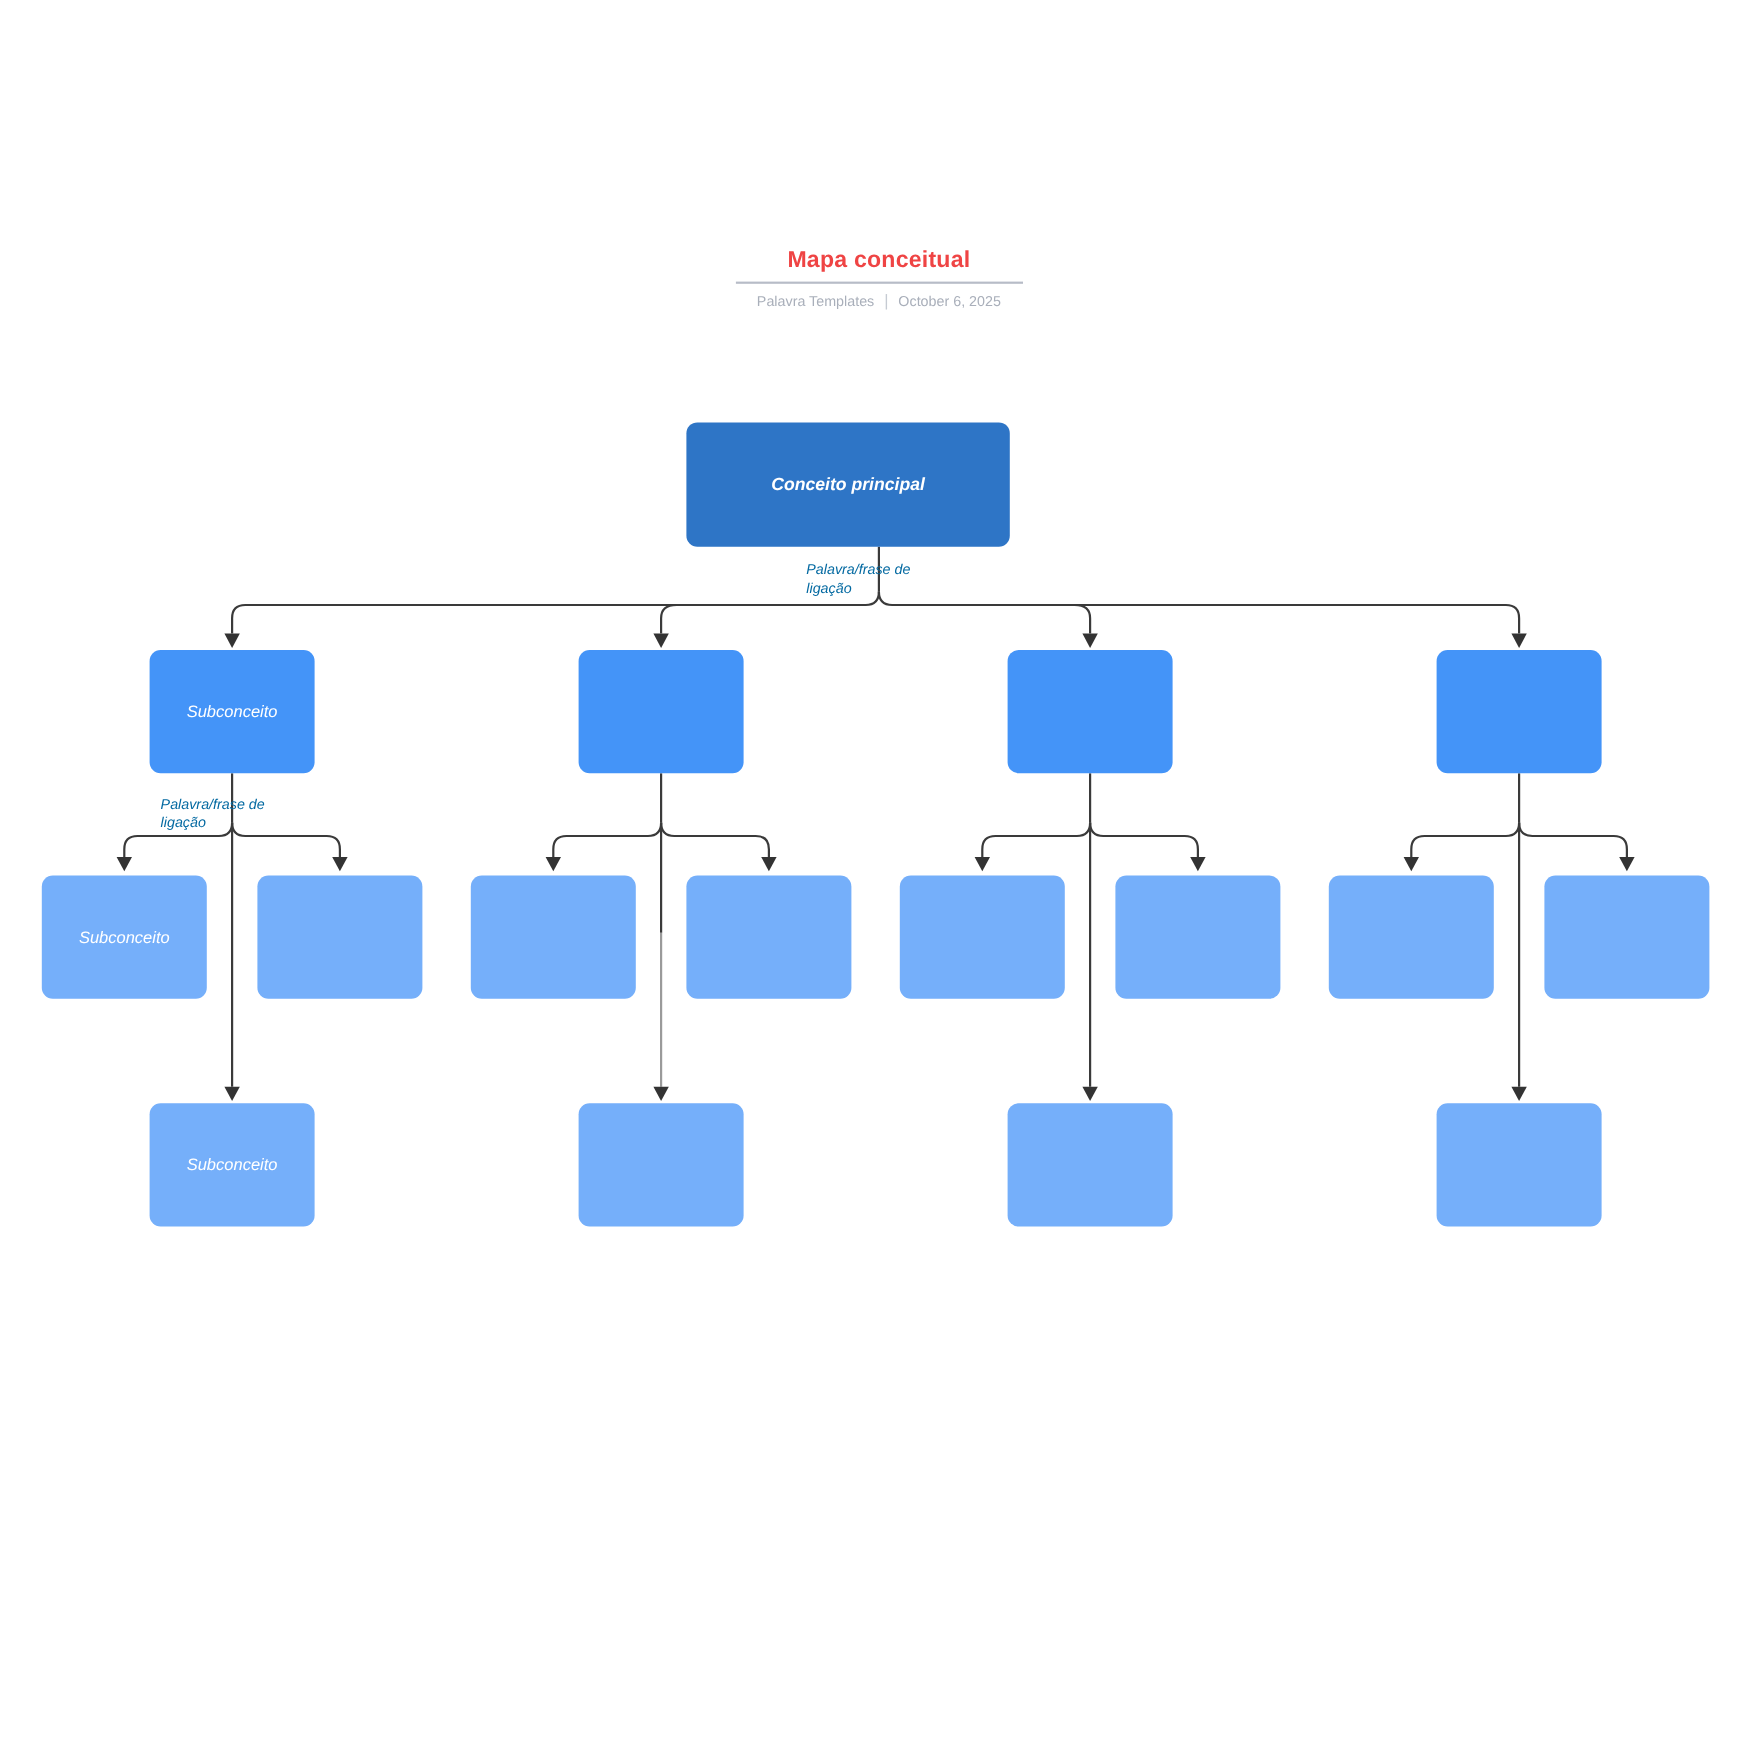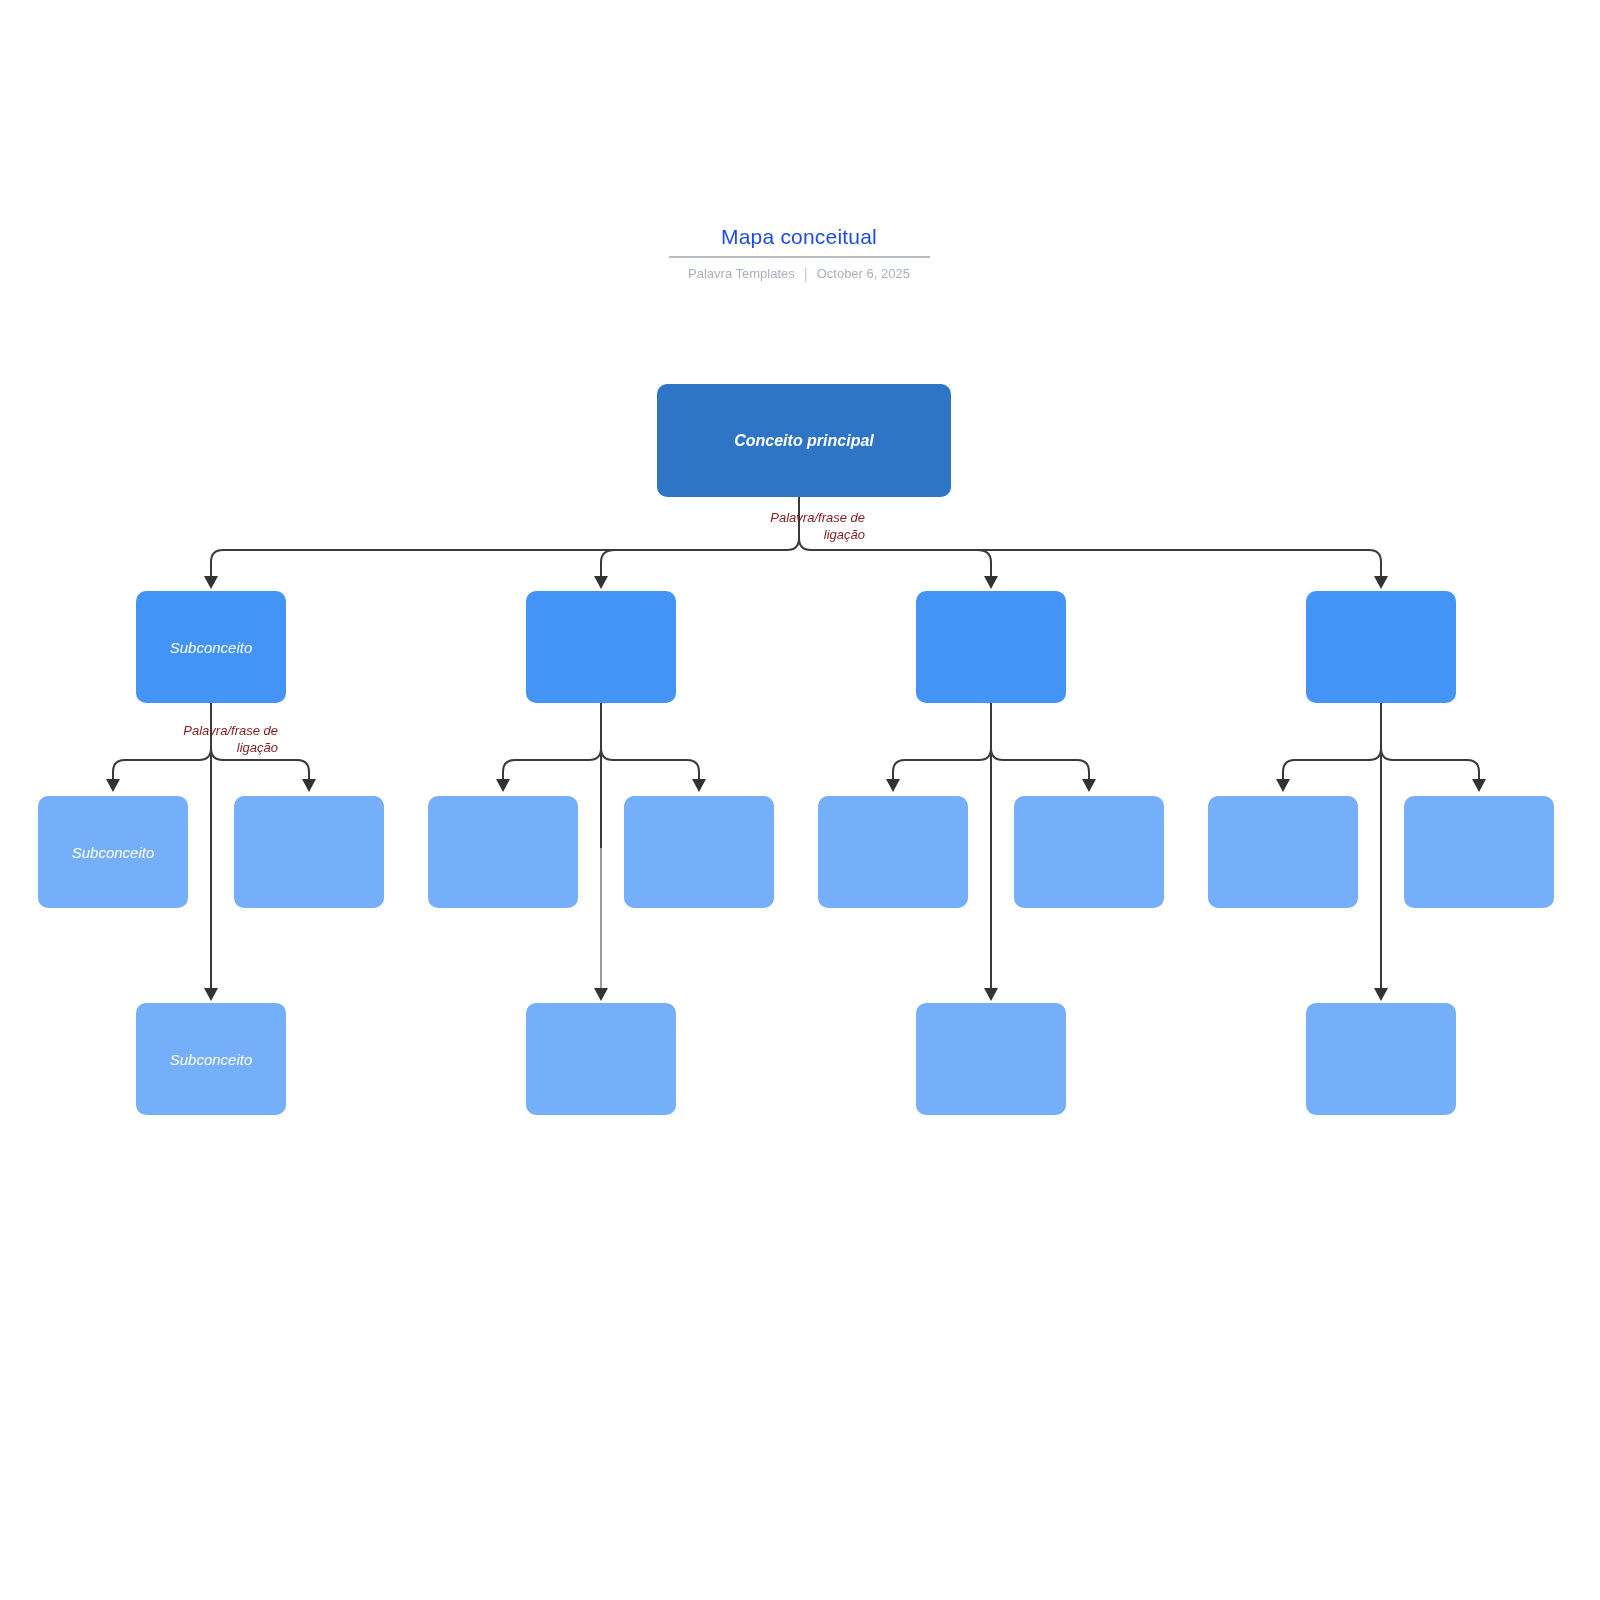--- a/index.html
+++ b/index.html
@@ -17,22 +17,22 @@
     top: 225px;
     left: 0;
     width: 1598px; 
     display: flex;
     flex-direction: column;
     align-items: center;
     pointer-events: none;
   }
   .title {
     font-size: 21px;
-    font-weight: 400;
-    color: #1d4ed8;
+    font-weight: 700;
+    color: #ef4444;
     letter-spacing: 0.2px;
   }
   .title-rule {
     width: 261px;
     height: 2px;
     background: #b7bcc7;
     margin-top: 7px;
   }
   .subtitle {
     margin-top: 7px;
@@ -57,39 +57,39 @@
     position: absolute;
     border-radius: 10px;
     display: flex;
     align-items: center;
     justify-content: center;
     text-align: center;
     color: #ffffff;
     font-style: italic;
   }
   .root-node {
-    left: 657px; top: 384px;
+    left: 624px; top: 384px;
     width: 294px; height: 113px;
     background: #2e75c6;
     font-size: 16px;
     font-weight: 700;
   }
   .l2 { top: 591px; width: 150px; height: 112px; background: #4494f8; font-size: 15px; }
   .l3 { top: 796px; width: 150px; height: 112px; background: #75affa; font-size: 15px; }
   .l4 { top: 1003px; width: 150px; height: 112px; background: #75affa; font-size: 15px; }
   
   .link-label {
     position: absolute;
     width: 132px;
     transform: translateX(-50%);
-    text-align: right;
+    text-align: left;
     font-style: italic;
     font-size: 13px;
     line-height: 17px;
-    color: #7f1d1d;
+    color: #0369a1;
   }
 </style>
 </head>
 <body>
 
 <div class="canvas">
 
   <div class="header">
     <div class="title">Mapa conceitual</div>
     <div class="title-rule"></div>

